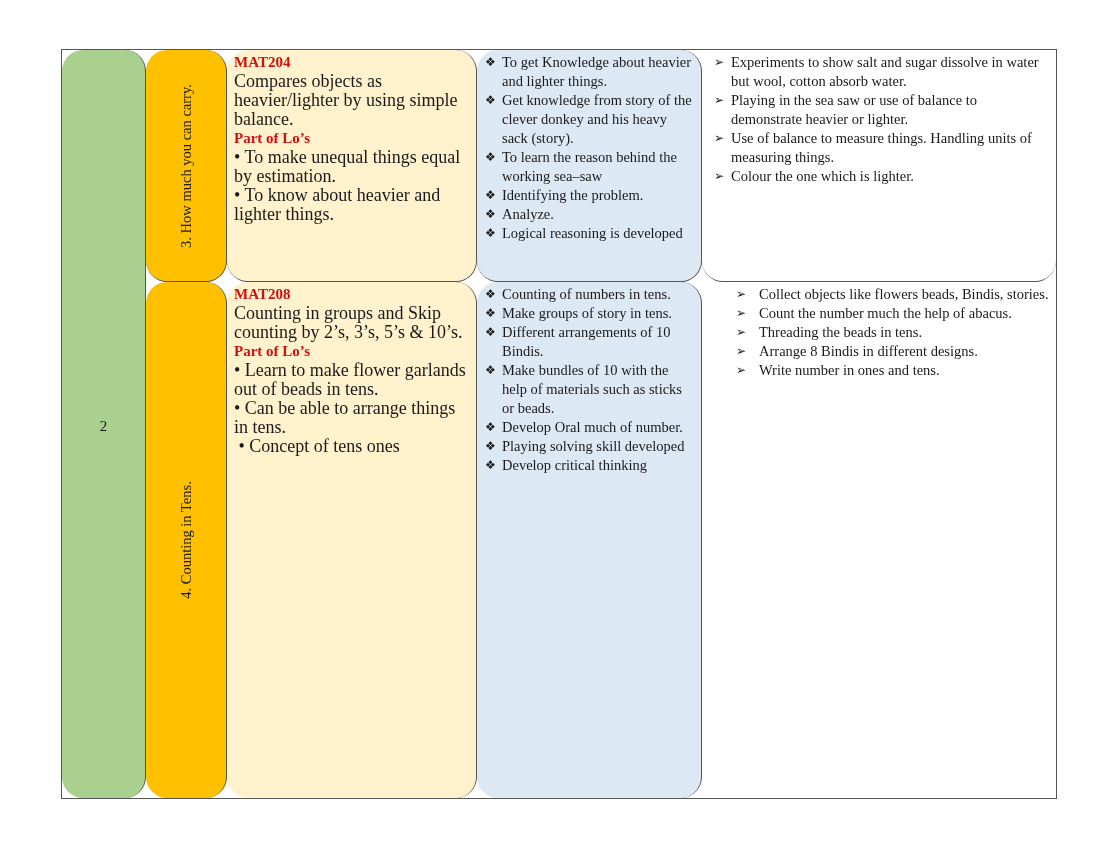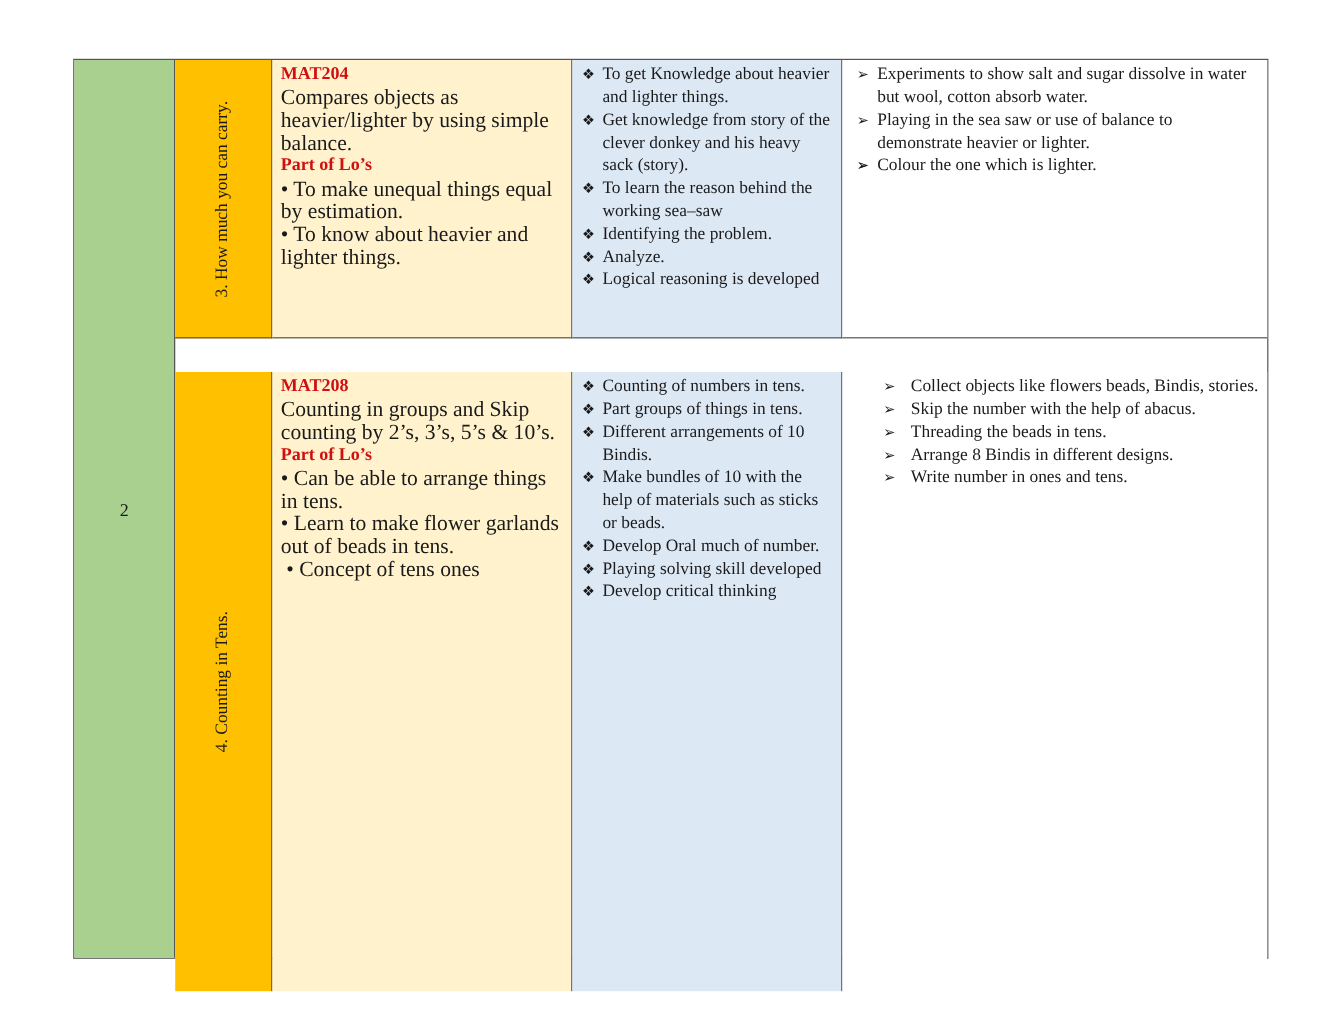--- a/index.html
+++ b/index.html
@@ -1,28 +1,28 @@
 <!DOCTYPE html>
 <html><head>
 <meta charset="utf-8">
 <style>
   html, body { margin: 0; padding: 0; background: #ffffff; }
   body { width: 1100px; height: 850px; position: relative; overflow: hidden;
          font-family: "Liberation Serif", "DejaVu Serif", serif; color: #1a1a1a; }
   .tbl { position: absolute; left: 61px; top: 49px; width: 996px; height: 750px;
          border: 1px solid #555; box-sizing: border-box; }
-  .cell { position: absolute; box-sizing: border-box; }
+  .cell { position: absolute; box-sizing: border-box; border-radius: 21px; }
   .c-week { left: 0; top: 0; width: 84px; height: 748px; background: #a9d08e; border-right: 1px solid #555; }
   .week-num { position: absolute; left: 0; right: 0; top: 368px; text-align: center; font-size: 15px; }
   .c-unit { left: 84px; width: 81px; background: #ffc000; border-right: 1px solid #555; }
   .c-lo { left: 165px; width: 250px; background: #fff2cc; border-right: 1px solid #555; padding: 3px 7px; }
   .c-obj { left: 415px; width: 225px; background: #dde8f5; border-right: 1px solid #555; padding: 3px 6px; }
   .c-act { left: 640px; width: 354px; background: #ffffff; padding: 3px 6px 3px 12px; }
   .row1 { top: 0; height: 232px; border-bottom: 1px solid #555; }
-  .row2 { top: 232px; height: 516px; margin-top: 28px; }
+  .row2 { top: 232px; height: 516px; }
   .vert { position: absolute; left: 50%; top: 50%; transform: translate(-50%, -50%) rotate(-90deg);
           white-space: nowrap; font-size: 14.5px; }
   .code { color: #d01010; font-weight: bold; font-size: 15px; line-height: 19px; }
   .txt { font-size: 18px; line-height: 19px; }
   ul { list-style: none; margin: 0; padding: 0; }
   li { position: relative; font-size: 14.5px; line-height: 19px; }
   .obj li { padding-left: 19px; }
   .obj li .b { position: absolute; left: 2px; top: 0; font-size: 12px; }
   .act1 li { padding-left: 17px; }
   .act1 li .b { position: absolute; left: 0; top: 0; font-size: 12px; }
@@ -54,49 +54,49 @@
       <li><span class="b">❖</span><span>To learn the reason behind the working sea–saw</span></li>
       <li><span class="b">❖</span><span>Identifying the problem.</span></li>
       <li><span class="b">❖</span><span>Analyze.</span></li>
       <li><span class="b">❖</span><span>Logical reasoning is developed</span></li>
     </ul>
   </div>
   <div class="cell c-act row1 act1">
     <ul>
       <li><span class="b">➢</span><span>Experiments to show salt and sugar dissolve in water but wool, cotton absorb water.</span></li>
       <li><span class="b">➢</span><span>Playing in the sea saw or use of balance to demonstrate heavier or lighter.</span></li>
-      <li><span class="b">➢</span></li>
+      <li><span class="b">➢</span><span>Use of balance to measure things. Handling units of measuring things.</span></li>
       <li><span class="b">➢</span><span>Colour the one which is lighter.</span></li>
     </ul>
   </div>
 
   <div class="cell c-unit row2">
     <div class="vert">4. Counting in Tens.</div>
   </div>
   <div class="cell c-lo row2">
     <div class="code">MAT208</div>
     <div class="txt">Counting in groups and Skip counting by 2’s, 3’s, 5’s &amp; 10’s.</div>
     <div class="code">Part of Lo’s</div>
+    <div class="txt">• Learn to make flower garlands out of beads in tens.</div>
     <div class="txt">• Can be able to arrange things in tens.</div>
-    <div class="txt">• Learn to make flower garlands out of beads in tens.</div>
     <div class="txt" style="white-space:pre;"> • Concept of tens ones</div>
   </div>
   <div class="cell c-obj row2 obj">
     <ul>
       <li><span class="b">❖</span><span>Counting of numbers in tens.</span></li>
-      <li><span class="b">❖</span><span>Part groups of things in tens.</span></li>
+      <li><span class="b">❖</span><span>Make groups of story in tens.</span></li>
       <li><span class="b">❖</span><span>Different arrangements of 10 Bindis.</span></li>
       <li><span class="b">❖</span><span>Make bundles of 10 with the help of materials such as sticks or beads.</span></li>
       <li><span class="b">❖</span><span>Develop Oral much of number.</span></li>
       <li><span class="b">❖</span><span>Playing solving skill developed</span></li>
       <li><span class="b">❖</span><span>Develop critical thinking</span></li>
     </ul>
   </div>
   <div class="cell c-act row2 act2">
     <ul>
       <li><span class="b">➢</span><span>Collect objects like flowers beads, Bindis, stories.</span></li>
-      <li><span class="b">➢</span><span>Skip the number with the help of abacus.</span></li>
+      <li><span class="b">➢</span><span>Count the number much the help of abacus.</span></li>
       <li><span class="b">➢</span><span>Threading the beads in tens.</span></li>
       <li><span class="b">➢</span><span>Arrange 8 Bindis in different designs.</span></li>
       <li><span class="b">➢</span><span>Write number in ones and tens.</span></li>
     </ul>
   </div>
 </div>
 
 </body></html>

